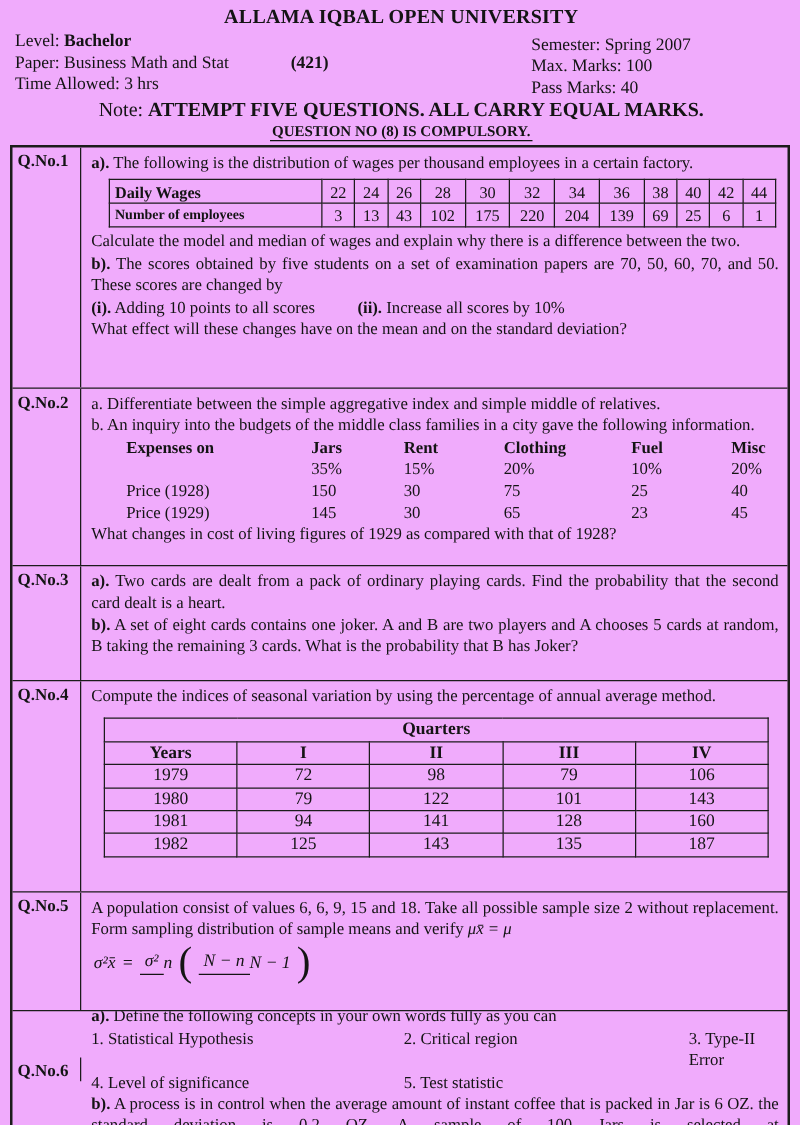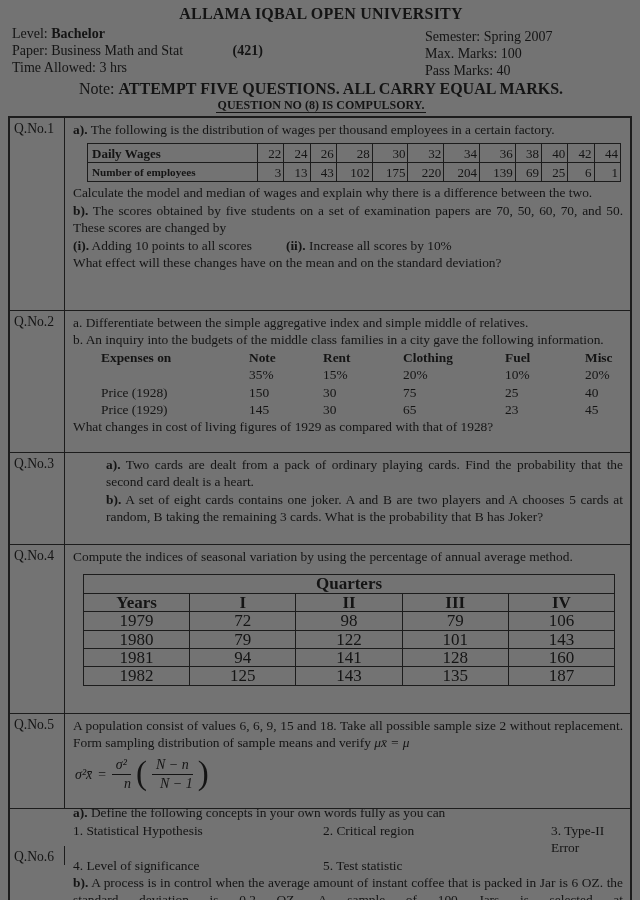--- a/index.html
+++ b/index.html
@@ -1,19 +1,19 @@
 <!DOCTYPE html>
 <html><head>
 <meta charset="utf-8">
 <style>
   * { margin:0; padding:0; box-sizing:border-box; }
   html,body { background:#ffffff; }
   .page {
     width:640px; height:900px; margin:0 auto; overflow:hidden;
-    background:#737373; color:#141414;
+    background:#f0abfc; color:#141414;
     font-family:"Liberation Serif", serif;
     position:relative;
   }
   
   .hdr-wrap { padding:5px 10px 0 12px; }
   .title { text-align:center; font-weight:bold; font-size:16px; letter-spacing:.2px; }
   .hdr { display:flex; font-size:14px; line-height:17px; margin-top:2px; }
   .hdr-left { flex:1; }
   .hdr-right { width:205px; padding-top:3px; }
   .hdr b { font-weight:bold; }
@@ -21,47 +21,47 @@
   .note-line { text-align:center; font-size:16px; margin-top:1px; }
   .note-line b { font-weight:bold; }
   .note-line2 { text-align:center; font-size:12px; font-weight:bold; }
   .note-line2 span { border-bottom:1.6px solid #141414; padding:0 2px 0 2px; }
   
   .main { border:2px solid #1c1c1c; margin:3px 8px 0 8px; }
   .qrow { display:flex; border-bottom:1.6px solid #1c1c1c; overflow:hidden; }
   .qrow:last-child { border-bottom:none; }
   .qnum {
     width:55px; min-width:55px; border-right:1.6px solid #1c1c1c;
-    font-weight:normal; font-size:13.6px; padding:3px 2px 0 4px;
+    font-weight:bold; font-size:13.6px; padding:3px 2px 0 4px;
   }
   .qbody { flex:1; padding:3px 7px 0 8px; font-size:13.4px; line-height:17.4px; }
-  .h-q1 { height:193px; } .h-q2 { height:142px; } .h-q3 { height:92px;gap:33px; }
+  .h-q1 { height:193px; } .h-q2 { height:142px; } .h-q3 { height:92px; }
   .h-q4 { height:169px; } .h-q5 { height:95px; }  .h-q6 { height:92px;align-items:center; }
   .just { text-align:justify; }
   .just-all { text-align:justify; text-align-last:justify; }
   .blead { font-weight:bold; }
   
   .wtable { border-collapse:collapse; width:calc(100% - 16px); margin:5px 2px 2px 14px; }
-  .wtable td { border:1.5px solid #1c1c1c; height:19px; padding:0 2px; text-align:right; font-size:13px; }
+  .wtable td { border:1.5px solid #1c1c1c; height:19px; padding:0 2px; text-align:center; font-size:13px; }
   .wtable .lbl { text-align:left; width:170px; padding-left:4px; font-weight:bold; }
   .wtable .lbl-sm { font-weight:bold; font-size:11.2px; }
   .ii-gap { margin-left:34px; }
   
   .budget { display:grid; grid-template-columns:148px 74px 80px 102px 80px 72px; margin-left:28px; }
   .budget div { line-height:17.4px; }
   .budget .bh { font-weight:bold; }
   
   .stable { border-collapse:collapse; width:calc(100% - 18px); margin:9px 2px 0 10px; }
-  .stable td { border:1.5px solid #1c1c1c; height:17px; text-align:center; font-size:17px; padding:0; }
+  .stable td { border:1.5px solid #1c1c1c; height:17px; text-align:center; font-size:14px; padding:0; }
   .stable .sh { font-weight:bold; }
   .stable .yc { width:20%; }
   
   .mathi { font-style:italic; }
   .formula { display:flex; align-items:center; gap:5px; margin:5px 0 0 2px; font-size:14px; font-style:italic; }
-  .frac { display:inline-flex; flex-direction:column; align-items:flex-end; line-height:1.15; }
+  .frac { display:inline-flex; flex-direction:row; align-items:center; line-height:1.15; }
   .frac .num { border-bottom:1.3px solid #141414; padding:0 4px 1px 4px; }
   .frac .den { padding-top:1px; }
   .paren { font-size:33px; font-weight:400; line-height:.85; font-style:normal; transform:translateY(-1px); }
   
   .deflist { display:grid; grid-template-columns:250px 228px auto; }
   .deflist div { line-height:17.4px; }
 </style>
 </head>
 <body>
 
@@ -144,21 +144,21 @@
       </div>
     </div>
 
     <div class="qrow h-q2">
       <div class="qnum">Q.No.2</div>
       <div class="qbody">
         <p><span>a.</span> <span>Differentiate between the simple aggregative index and simple middle of relatives.</span></p>
         <p class="just"><span>b.</span> <span>An inquiry into the budgets of the middle class families in a city gave the following information.</span></p>
         <div class="budget">
           <div class="bh">Expenses on</div>
-          <div class="bh">Note</div>
+          <div class="bh">Jars</div>
           <div class="bh">Rent</div>
           <div class="bh">Clothing</div>
           <div class="bh">Fuel</div>
           <div class="bh">Misc</div>
           <div></div>
           <div>35%</div>
           <div>15%</div>
           <div>20%</div>
           <div>10%</div>
           <div>20%</div>

